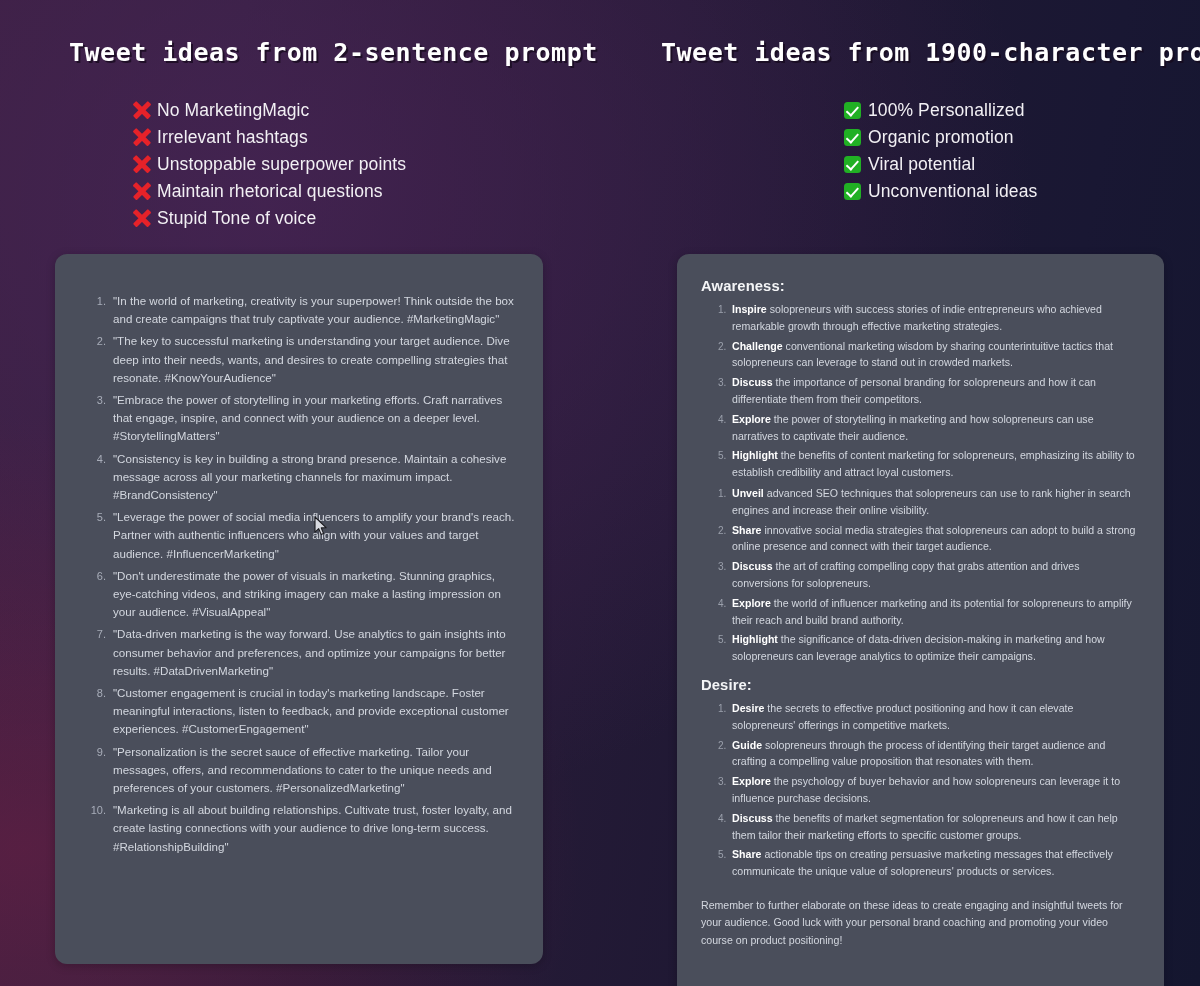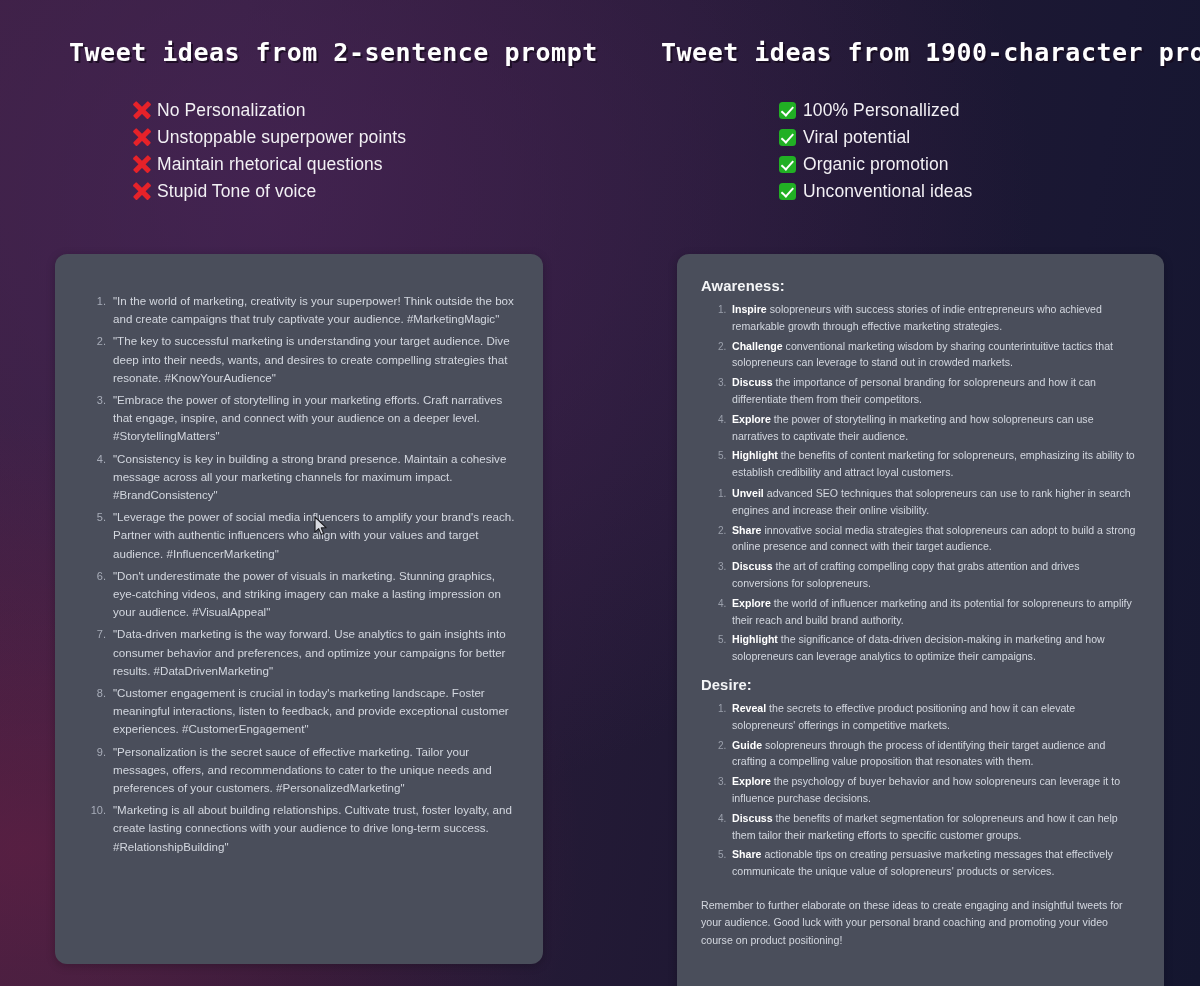--- a/index.html
+++ b/index.html
@@ -41,21 +41,21 @@
   #title-right { left: 661px; top: 38px; }
 
   
   .feature-list {
     position: absolute;
     display: flex;
     flex-direction: column;
     gap: 1px;
   }
   #features-left  { left: 133px; top: 97px; }
-  #features-right { left: 779px; top: 97px; }
+  #features-right { left: 844px; top: 97px; }
 
   .feature-row {
     display: flex;
     align-items: center;
     gap: 7px;
     height: 26px;
   }
   .feature-label {
     font-size: 17.5px;
     color: #f2f0f4;
@@ -188,21 +188,25 @@
 </head>
 <body>
 
 <div class="stage">
 
   <div class="col-title" id="title-left">Tweet ideas from 2-sentence prompt</div>
 
   <div class="feature-list" id="features-left">
       <div class="feature-row">
         <span class="mark-x"></span>
-        <span class="feature-label">No Personalization</span>
+        <span class="feature-label">No MarketingMagic</span>
+      </div>
+      <div class="feature-row">
+        <span class="mark-x"></span>
+        <span class="feature-label">Irrelevant hashtags</span>
       </div>
       <div class="feature-row">
         <span class="mark-x"></span>
         <span class="feature-label">Unstoppable superpower points</span>
       </div>
       <div class="feature-row">
         <span class="mark-x"></span>
         <span class="feature-label">Maintain rhetorical questions</span>
       </div>
       <div class="feature-row">
@@ -250,25 +254,25 @@
 
   <div class="col-title" id="title-right">Tweet ideas from 1900-character prompt</div>
 
   <div class="feature-list" id="features-right">
       <div class="feature-row">
         <span class="mark-check"></span>
         <span class="feature-label">100% Personallized</span>
       </div>
       <div class="feature-row">
         <span class="mark-check"></span>
+        <span class="feature-label">Organic promotion</span>
+      </div>
+      <div class="feature-row">
+        <span class="mark-check"></span>
         <span class="feature-label">Viral potential</span>
-      </div>
-      <div class="feature-row">
-        <span class="mark-check"></span>
-        <span class="feature-label">Organic promotion</span>
       </div>
       <div class="feature-row">
         <span class="mark-check"></span>
         <span class="feature-label">Unconventional ideas</span>
       </div>
     </div>
 
   <div class="card" id="card-right">
     <div class="card-inner-right">
       <div id="sections-host">
@@ -308,21 +312,21 @@
               </li>
               <li>
                 <span><b>Highlight</b> the significance of data-driven decision-making in marketing and how solopreneurs can leverage analytics to optimize their campaigns.</span>
               </li>
             </ol>
           </div>
           <div class="section">
             <div class="section-title">Desire:</div>
             <ol class="idea-list">
               <li>
-                <span><b>Reveal</b> the secrets to effective product positioning and how it can elevate solopreneurs' offerings in competitive markets.</span>
+                <span><b>Desire</b> the secrets to effective product positioning and how it can elevate solopreneurs' offerings in competitive markets.</span>
               </li>
               <li>
                 <span><b>Guide</b> solopreneurs through the process of identifying their target audience and crafting a compelling value proposition that resonates with them.</span>
               </li>
               <li>
                 <span><b>Explore</b> the psychology of buyer behavior and how solopreneurs can leverage it to influence purchase decisions.</span>
               </li>
               <li>
                 <span><b>Discuss</b> the benefits of market segmentation for solopreneurs and how it can help them tailor their marketing efforts to specific customer groups.</span>
               </li>

